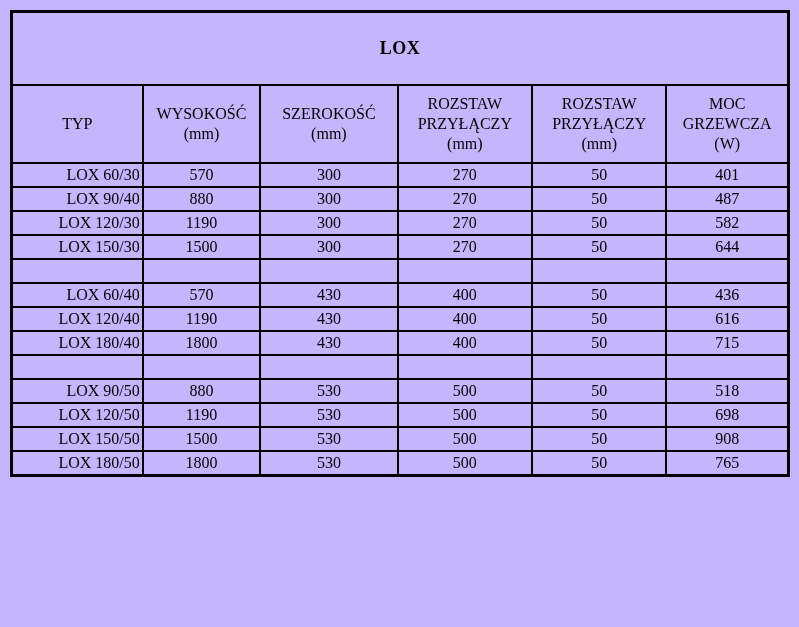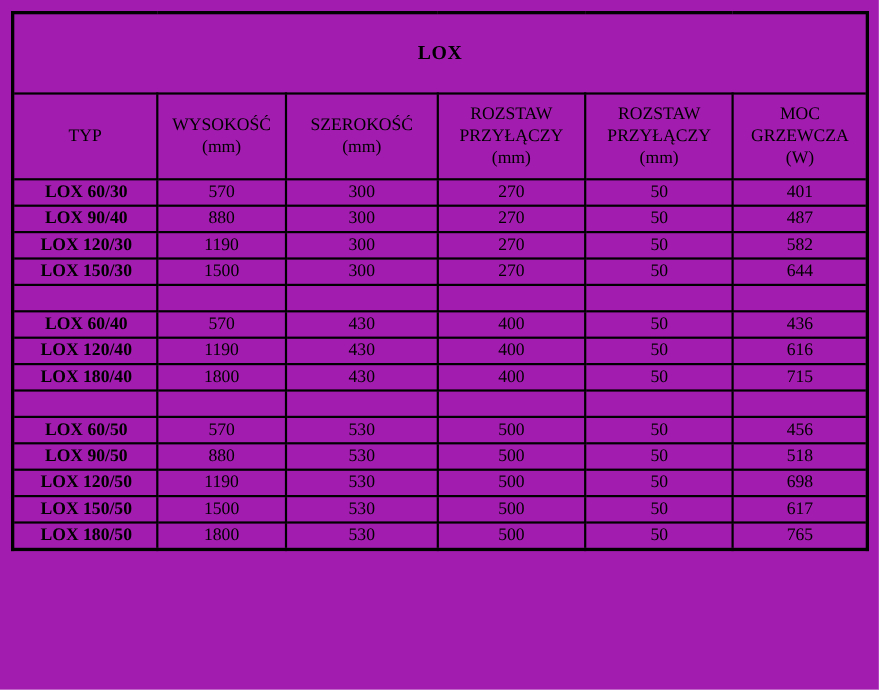--- a/index.html
+++ b/index.html
@@ -7,21 +7,21 @@
     padding: 0;
     background: #ffffff;
     font-family: "Liberation Serif", serif;
     color: #000000;
   }
   .page {
     width: 799px;
     height: 627px;
     box-sizing: border-box;
     padding: 10px;
-    background: #a21caf;
+    background: #c4b5fd;
   }
   table.spec {
     border-collapse: collapse;
     width: 780px;
     table-layout: fixed;
     border: 3px solid #000000;
   }
   table.spec th, table.spec td {
     border: 2px solid #000000;
     text-align: center;
@@ -46,22 +46,22 @@
     font-size: 16px;
     font-weight: normal;
     white-space: pre-line;
     line-height: 1.25;
   }
   tbody td {
     height: 22px;
     font-size: 16px;
   }
   tbody td.typ {
-    text-align: center;
-    font-weight: bold;
+    text-align: right;
+    font-weight: normal;
     padding-left: 4px;
   }
 </style>
 </head>
 <body>
 
 <div class="page">
   <table class="spec">
     <colgroup>
       <col class="c-typ">
@@ -159,28 +159,20 @@
         </tr>
         <tr>
           <td class="typ"></td>
           <td></td>
           <td></td>
           <td></td>
           <td></td>
           <td></td>
         </tr>
         <tr>
-          <td class="typ">LOX 60/50</td>
-          <td>570</td>
-          <td>530</td>
-          <td>500</td>
-          <td>50</td>
-          <td>456</td>
-        </tr>
-        <tr>
           <td class="typ">LOX 90/50</td>
           <td>880</td>
           <td>530</td>
           <td>500</td>
           <td>50</td>
           <td>518</td>
         </tr>
         <tr>
           <td class="typ">LOX 120/50</td>
           <td>1190</td>
@@ -188,21 +180,21 @@
           <td>500</td>
           <td>50</td>
           <td>698</td>
         </tr>
         <tr>
           <td class="typ">LOX 150/50</td>
           <td>1500</td>
           <td>530</td>
           <td>500</td>
           <td>50</td>
-          <td>617</td>
+          <td>908</td>
         </tr>
         <tr>
           <td class="typ">LOX 180/50</td>
           <td>1800</td>
           <td>530</td>
           <td>500</td>
           <td>50</td>
           <td>765</td>
         </tr>
       </tbody>

